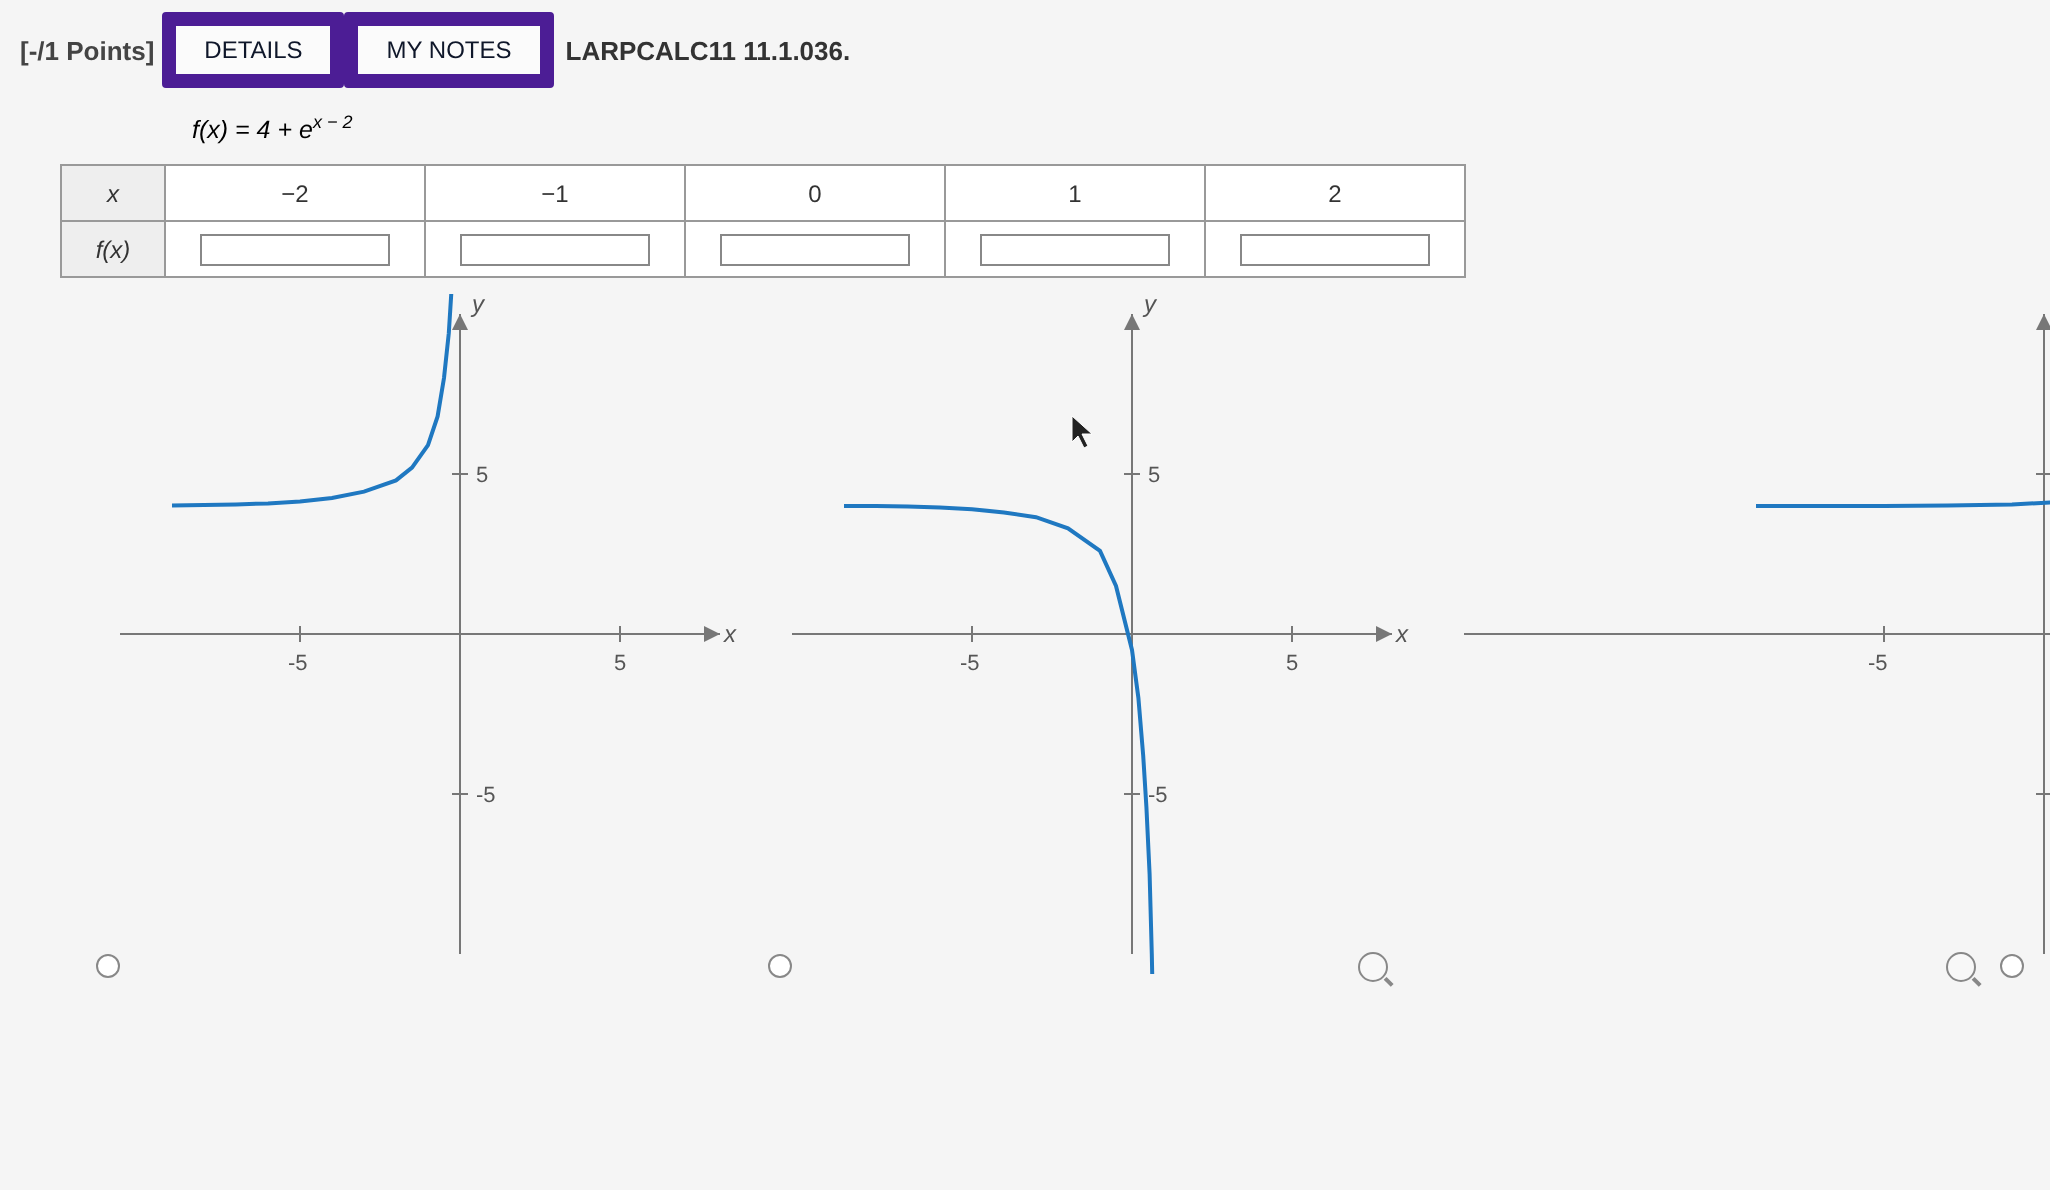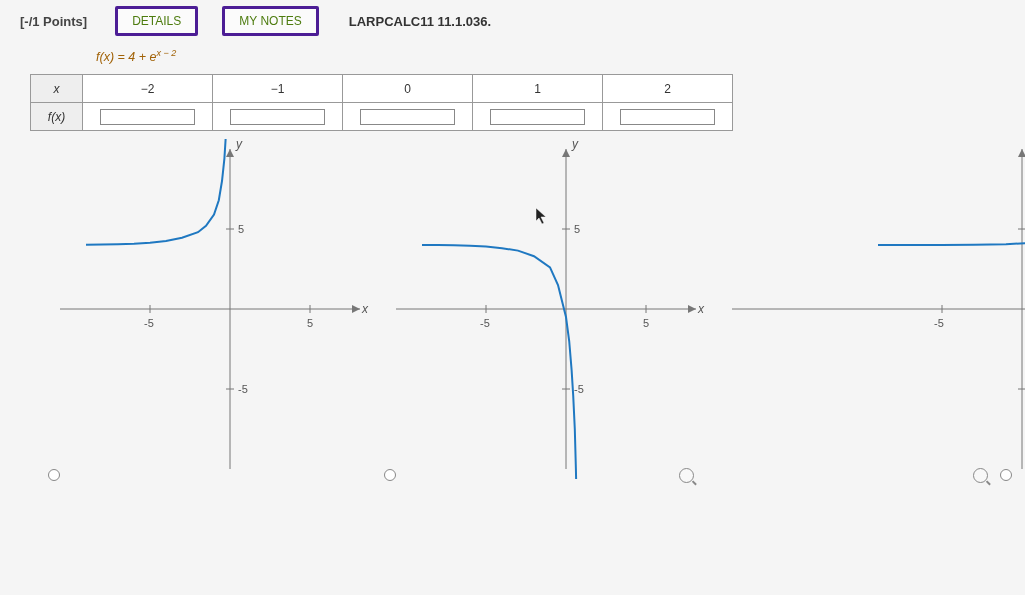--- a/index.html
+++ b/index.html
@@ -7,48 +7,47 @@
       font-family: Arial, Helvetica, sans-serif;
       background: #f5f5f5;
       width: 1025px;
       height: 595px;
       overflow: hidden;
       color: #333;
     }
     .header {
       display: flex;
       align-items: center;
-      gap: 24px;
+      gap: 0;
       padding: 6px 10px;
-      margin-left: 10px;
     }
     .points {
       font-size: 13px;
       color: #444;
       font-weight: bold;
       padding-right: 4px;
     }
     .btn {
-      border: 3px solid #4c1d95;
+      border: 7px solid #4c1d95;
       background: #fbfbfb;
       padding: 5px 14px;
       font-size: 12px;
-      color: #4d7c0f;
+      color: #0f172a;
       cursor: pointer;
       border-radius: 2px;
     }
     .qref {
       font-size: 13px;
       color: #333;
       font-weight: bold;
       margin-left: 6px;
     }
     .section { padding: 4px 30px 0 30px; }
     .instr { font-size: 12.5px; color: #444; margin: 4px 0 8px 0; }
-    .fn { font-size: 12.5px; color: #a16207; margin: 2px 0 10px 66px; font-style: italic; }
+    .fn { font-size: 12.5px; color: #000000; margin: 2px 0 10px 66px; font-style: italic; }
     .fn .sup { vertical-align: super; font-size: 9px; font-style: italic; }
     table.values {
       border-collapse: collapse;
       margin: 0 0 8px 0;
     }
     table.values td, table.values th {
       border: 1px solid #999;
       text-align: center;
       background: #fff;
       font-size: 12px;

